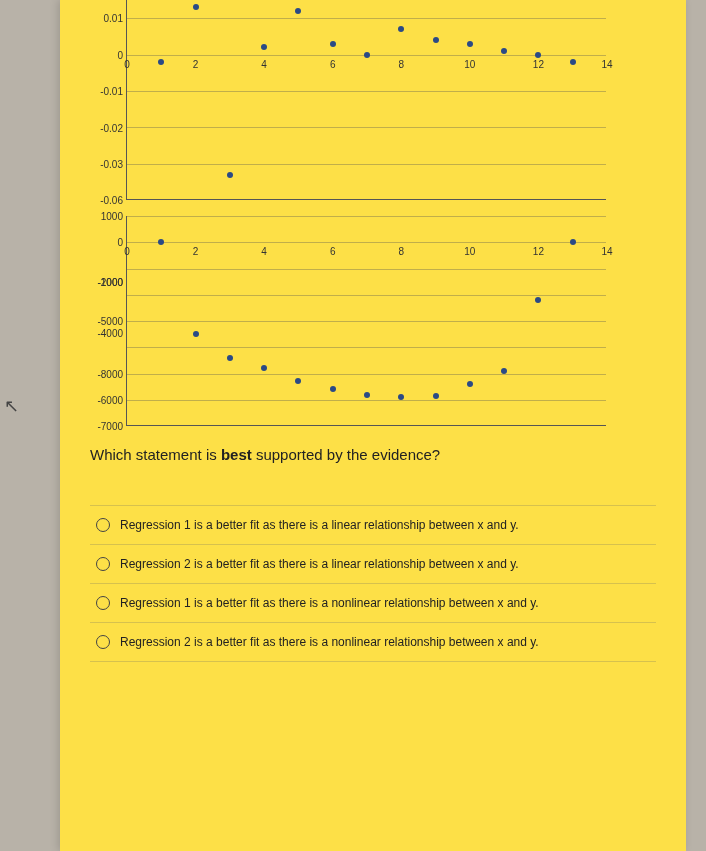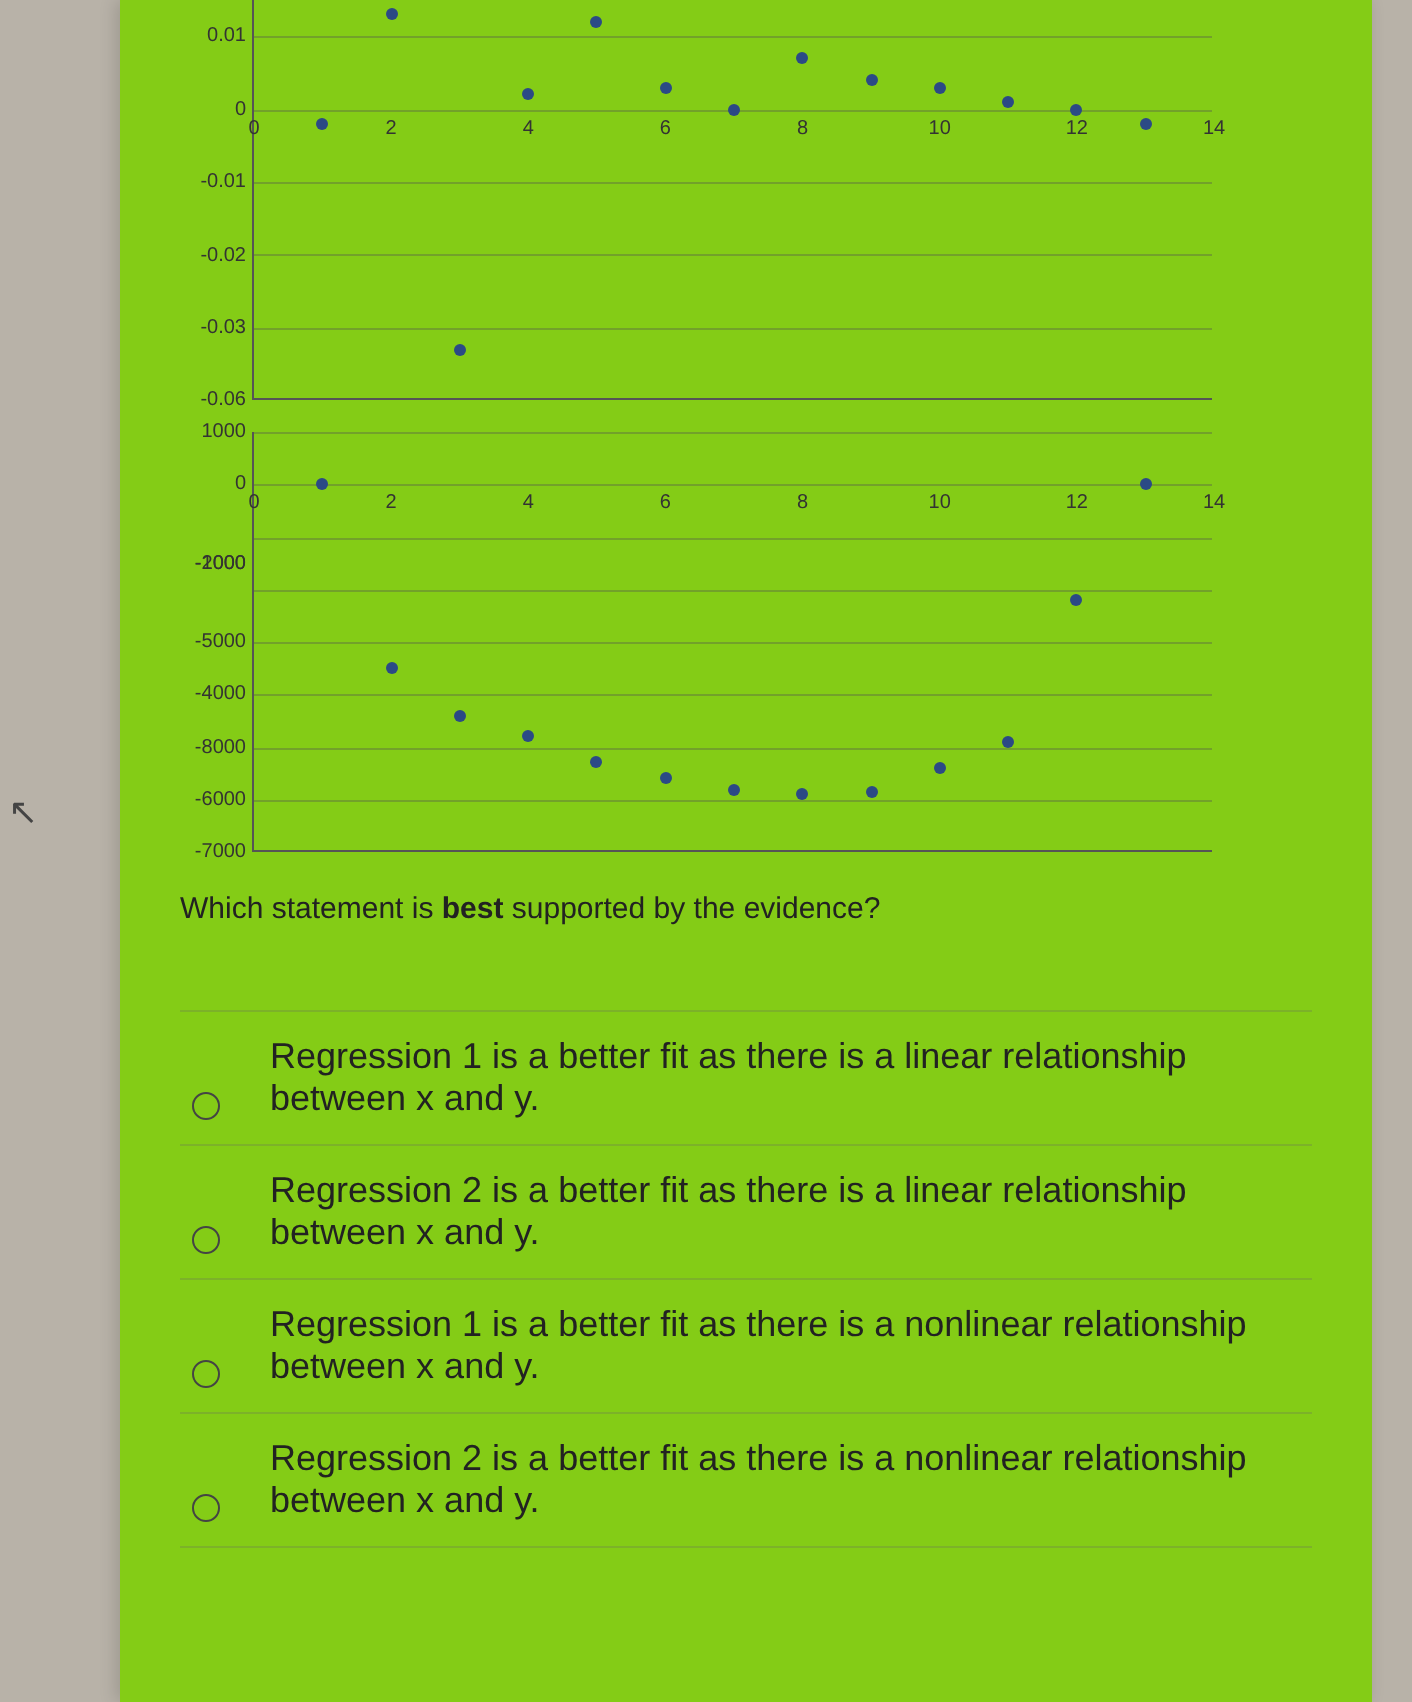--- a/index.html
+++ b/index.html
@@ -5,21 +5,21 @@
   * { box-sizing: border-box; margin: 0; padding: 0; }
   body {
     font-family: Arial, sans-serif;
     background: #b8b2a8;
     width: 706px;
     height: 851px;
     overflow: hidden;
     color: #2a2a2a;
   }
   .page {
-    background: #84cc16;
+    background: #fde047;
     margin: 0 20px 0 60px;
     padding: 0 30px 20px 30px;
     min-height: 851px;
     box-shadow: -2px 0 8px rgba(0,0,0,0.15);
   }
   .chart {
     position: relative;
     margin: 0 0 16px 0;
   }
   .chart-area {
@@ -64,24 +64,24 @@
     color: #222;
     margin: 18px 0 14px 0;
     line-height: 1.4;
   }
   .options {
     margin-top: 40px;
   }
   .option {
     display: flex;
     align-items: flex-end;
-    gap: 25px;
+    gap: 10px;
     padding: 12px 6px;
     border-top: 1px solid rgba(100,100,100,0.25);
-    font-size: 18px;
+    font-size: 12px;
     color: #222;
   }
   .option:last-child { border-bottom: 1px solid rgba(100,100,100,0.25); }
   .radio {
     width: 14px;
     height: 14px;
     border: 1.5px solid #444;
     border-radius: 50%;
     flex-shrink: 0;
     background: transparent;
@@ -145,21 +145,21 @@
         <div class="y-label" style="top: 0px;">1000</div>
         <div class="grid-line" style="top: 26.25px;"></div>
         <div class="y-label" style="top: 26.25px;">0</div>
         <div class="grid-line" style="top: 52.5px;"></div>
         <div class="y-label" style="top: 66px;">-1000</div>
         <div class="grid-line" style="top: 78.75px;"></div>
         <div class="y-label" style="top: 66px;">-2000</div>
         <div class="grid-line" style="top: 105px;"></div>
         <div class="y-label" style="top: 105px;">-5000</div>
         <div class="grid-line" style="top: 131.25px;"></div>
-        <div class="y-label" style="top: 131px;">-4000</div>
+        <div class="y-label" style="top: 117px;">-4000</div>
         <div class="grid-line" style="top: 157.5px;"></div>
         <div class="y-label" style="top: 157.5px;">-8000</div>
         <div class="grid-line" style="top: 183.75px;"></div>
         <div class="y-label" style="top: 183.75px;">-6000</div>
         <div class="y-label" style="top: 210px;">-7000</div>
         <div class="x-label" style="left: 0px; top: 30.25px;">0</div>
         <div class="x-label" style="left: 68.5714px; top: 30.25px;">2</div>
         <div class="x-label" style="left: 137.143px; top: 30.25px;">4</div>
         <div class="x-label" style="left: 205.714px; top: 30.25px;">6</div>
         <div class="x-label" style="left: 274.286px; top: 30.25px;">8</div>

